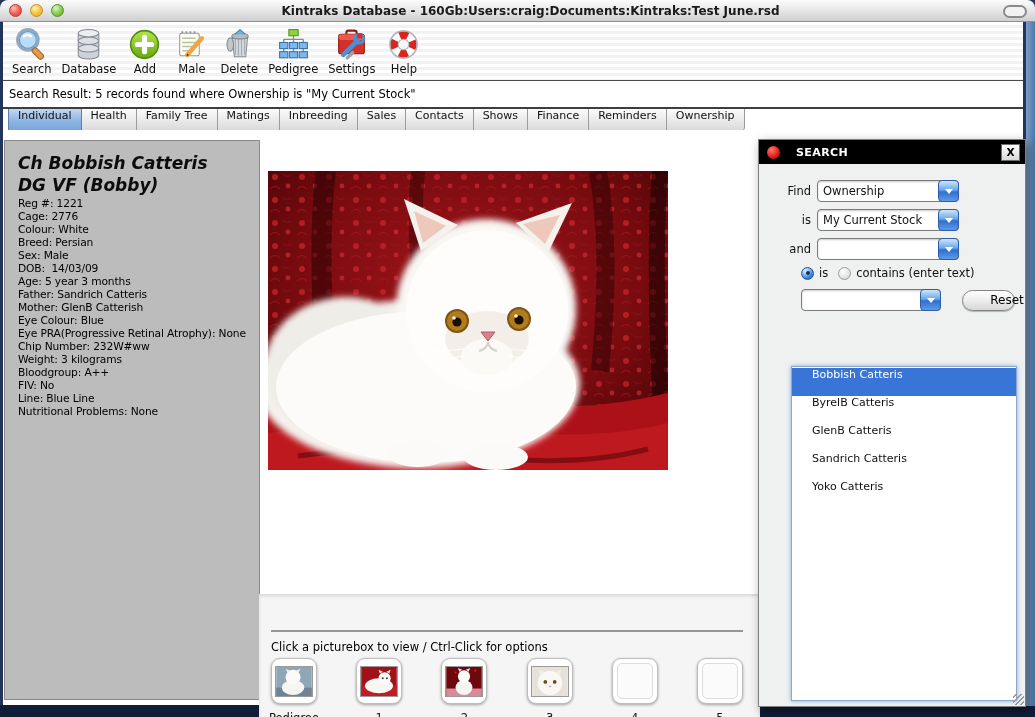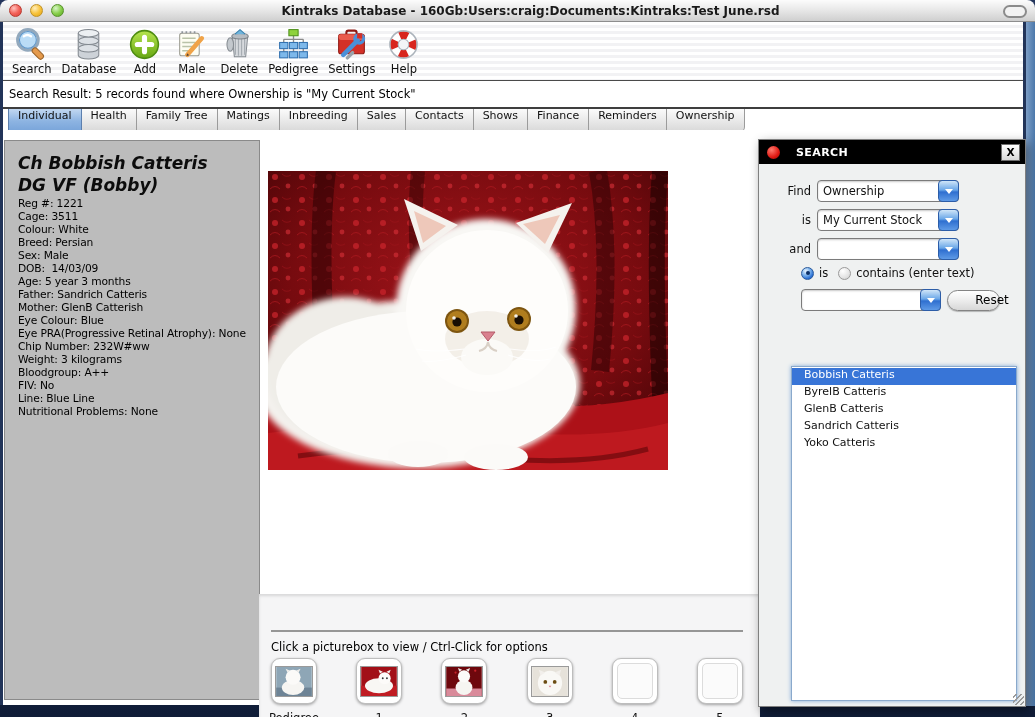--- a/index.html
+++ b/index.html
@@ -104,21 +104,21 @@
     background:#0b2f66; border-radius:50%; }
   .radio.off { background:radial-gradient(circle at 35% 28%,#ffffff,#e4e4e4 60%,#c8c8c8);
     border:1px solid #9a9a9a; }
   .radio-label { font-size:11.5px; margin:0 10px 0 5px; }
   .reset-btn { width:53px; height:21px; border-radius:11px; border:1px solid #848484;
     background:linear-gradient(#ffffff,#efefef 45%,#d7d7d7); font-size:12px; color:#000;
     display:flex; align-items:center; justify-content:center; box-shadow:0 1px 1px rgba(0,0,0,.25); }
   .sp-hint { position:absolute; left:42px; top:176px; font-size:11.5px; line-height:15px; }
   .results-list { position:absolute; left:32px; top:226px; width:226px; height:335px; background:#fff;
     border:1px solid #8aa9cc; box-shadow:0 0 4px #7fa9d8; padding-top:1px; overflow:hidden; }
-  .result-item { height:17px; line-height:13.4px; font-size:11px; padding-left:12px; white-space:nowrap; }
+  .result-item { height:28px; line-height:13.4px; font-size:11px; padding-left:20px; white-space:nowrap; }
   .result-item.selected { background:#3875d7; color:#fff; }
   .grip { position:absolute; right:1px; bottom:1px; width:11px; height:11px;
     background:repeating-linear-gradient(135deg,transparent 0 2px,#9a9a9a 2px 3.5px); }
 </style>
 </head>
 <body>
 
 <div class="titlebar">
   <div class="lights">
     <span class="light red"></span>
@@ -260,21 +260,21 @@
       <span>Ownership</span>
     </div>
 </div>
 
 <div class="content">
 
   <div class="left-panel">
     <div class="record-name">Ch Bobbish Catteris DG VF  (Bobby)</div>
     <div class="record-details">
       <div>Reg #: 1221</div>
-      <div>Cage: 3511</div>
+      <div>Cage: 2776</div>
       <div>Colour: White</div>
       <div>Breed: Persian</div>
       <div>Sex: Male</div>
       <div>DOB:  14/03/09</div>
       <div>Age: 5 year 3 months</div>
       <div>Father: Sandrich Catteris</div>
       <div>Mother: GlenB Catterish</div>
       <div>Eye Colour: Blue</div>
       <div>Eye PRA(Progressive Retinal Atrophy): None</div>
       <div>Chip Number: 232W#ww</div>
@@ -451,21 +451,21 @@
     <span class="radio-label">is</span>
     <span class="radio off"></span>
     <span class="radio-label">contains (enter text)</span>
   </div>
 
   <div class="sp-row" style="left:42px; top:149px;">
     <div class="dropdown" style="width:140px;">
       <span class="dd-text"></span>
       <span class="dd-btn"></span>
     </div>
-    <div class="reset-btn" style="margin-left:6px;padding-left:37px;">Reset</div>
+    <div class="reset-btn" style="margin-left:21px;padding-left:37px;">Reset</div>
   </div>
 
 
   <div class="results-list">
     <div class="result-item selected"><span>Bobbish Catteris</span></div>
     <div class="result-item"><span>ByrelB Catteris</span></div>
     <div class="result-item"><span>GlenB Catteris</span></div>
     <div class="result-item"><span>Sandrich Catteris</span></div>
     <div class="result-item"><span>Yoko Catteris</span></div>
   </div>

